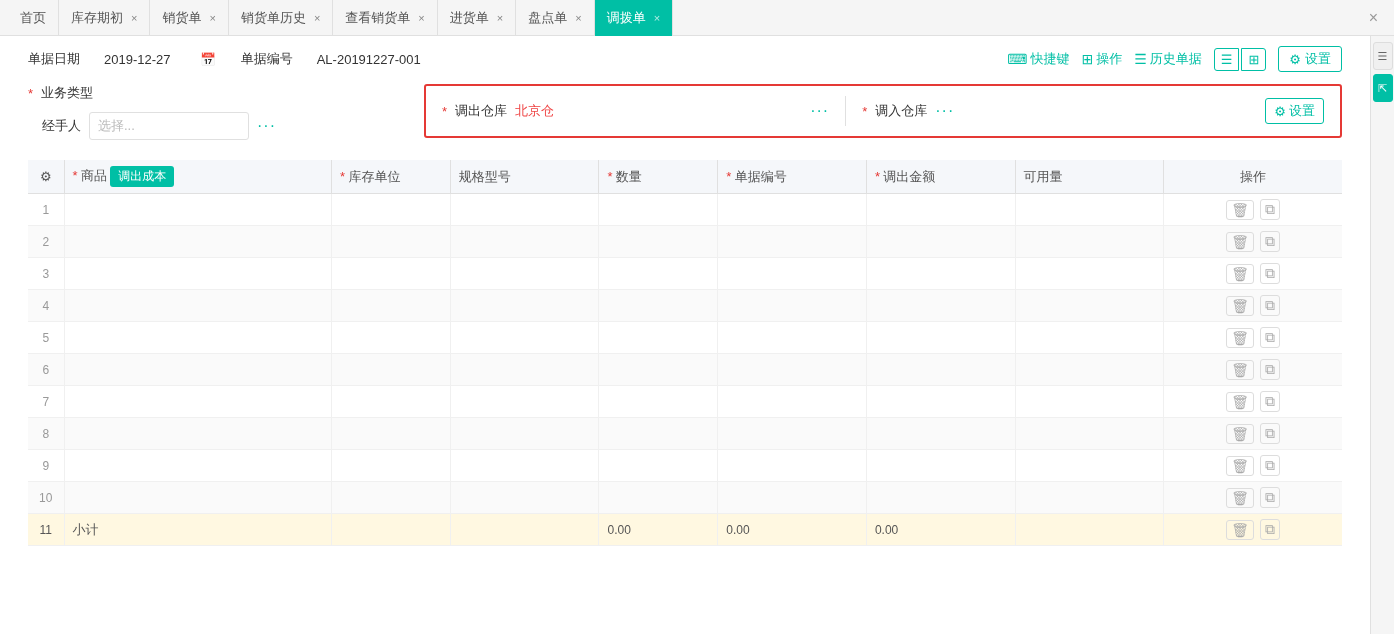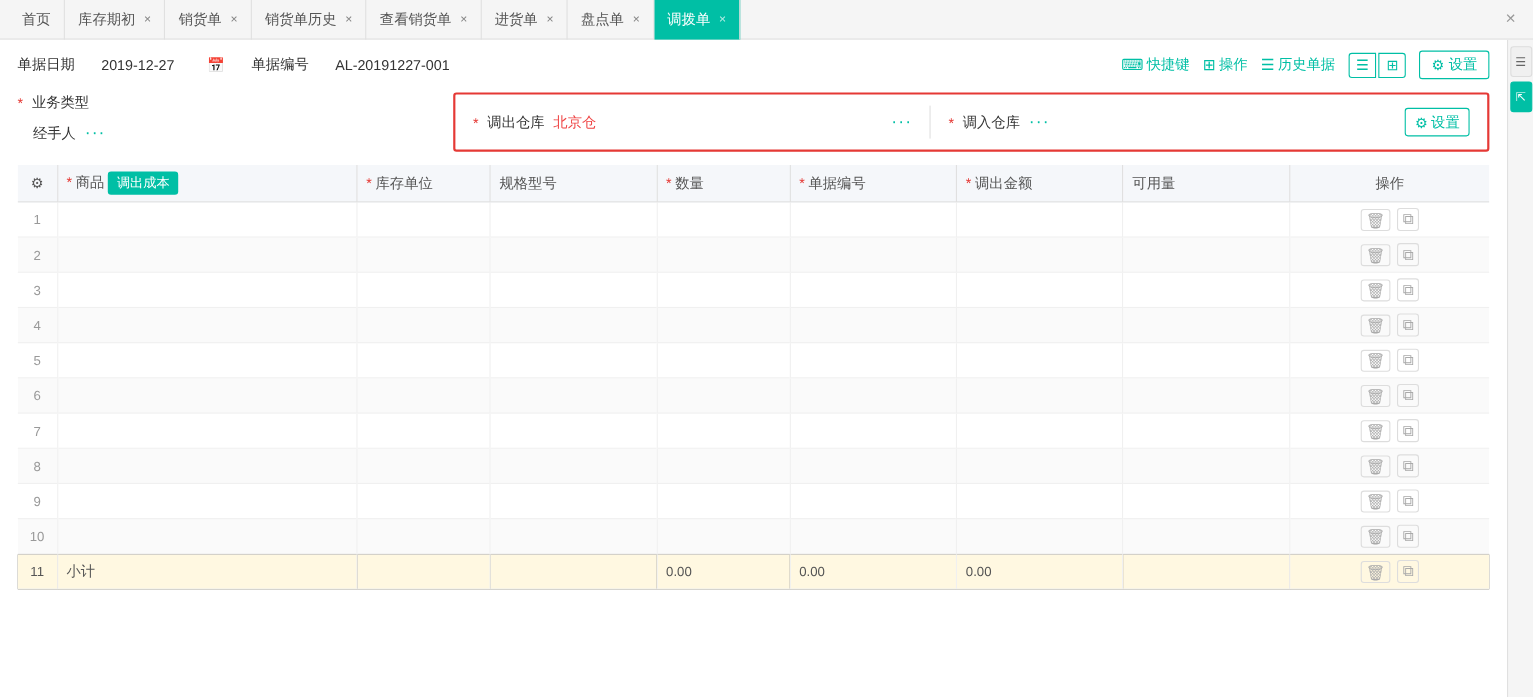--- a/index.html
+++ b/index.html
@@ -257,21 +257,21 @@
 
     
     .main-layout {
       display: flex;
       height: calc(634px - 36px);
       overflow: hidden;
     }
     .main-content {
       flex: 1;
       overflow: auto;
-      padding: 10px 16px;
+      padding: 10px 28px;
     }
 
     
     .table-scroll {
       overflow-x: auto;
       overflow-y: visible;
     }
     .table-scroll::-webkit-scrollbar {
       height: 6px;
     }
@@ -358,20 +358,23 @@
 
     <div style="display:flex; gap:16px; margin-bottom:10px; align-items:flex-start;">
 
       <div style="flex:0 0 380px;">
         <div class="form-field">
           <span class="required-star">*</span>
           <span class="field-label">业务类型</span>
         </div>
         <div class="person-field form-field">
           <span class="field-label" style="margin-left:14px;">经手人</span>
+          <div style="border:1px solid #e0e0e0; border-radius:3px; padding:4px 8px; min-width:160px; color:#bbb; cursor:pointer; background:#fff;">
+            <span>选择...</span>
+          </div>
           <span class="more-btn">···</span>
         </div>
       </div>
 
       <div style="flex:1; border:2px solid #e53935; border-radius:3px; padding:10px 16px; display:flex; align-items:center; gap:16px;">
         <div class="warehouse-field">
           <span class="required-star">*</span>
           <span class="warehouse-label">调出仓库</span>
           <span class="warehouse-value">北京仓</span>
           <span class="more-btn">···</span>
@@ -583,21 +586,21 @@
     <td style="min-width:100px;"></td>
     <td style="min-width:100px;"></td>
     <td style="min-width:100px;"></td>
     <td>
       <div class="action-cell">
         <span class="action-icon">🗑</span>
         <span class="action-icon">⧉</span>
       </div>
     </td>
   </tr>
-            <tr class="subtotal-row" style="background: #000000;">
+            <tr class="subtotal-row" style="background: #b91c1c;">
     <td class="row-num">11</td>
     <td style="min-width:180px;"><span style="color: rgb(85, 85, 85);">小计</span></td>
     <td style="min-width:80px;"></td>
     <td style="min-width:100px;"></td>
     <td style="min-width:80px;">0.00</td>
     <td style="min-width:100px;">0.00</td>
     <td style="min-width:100px;">0.00</td>
     <td style="min-width:100px;"></td>
     <td>
       <div class="action-cell">

